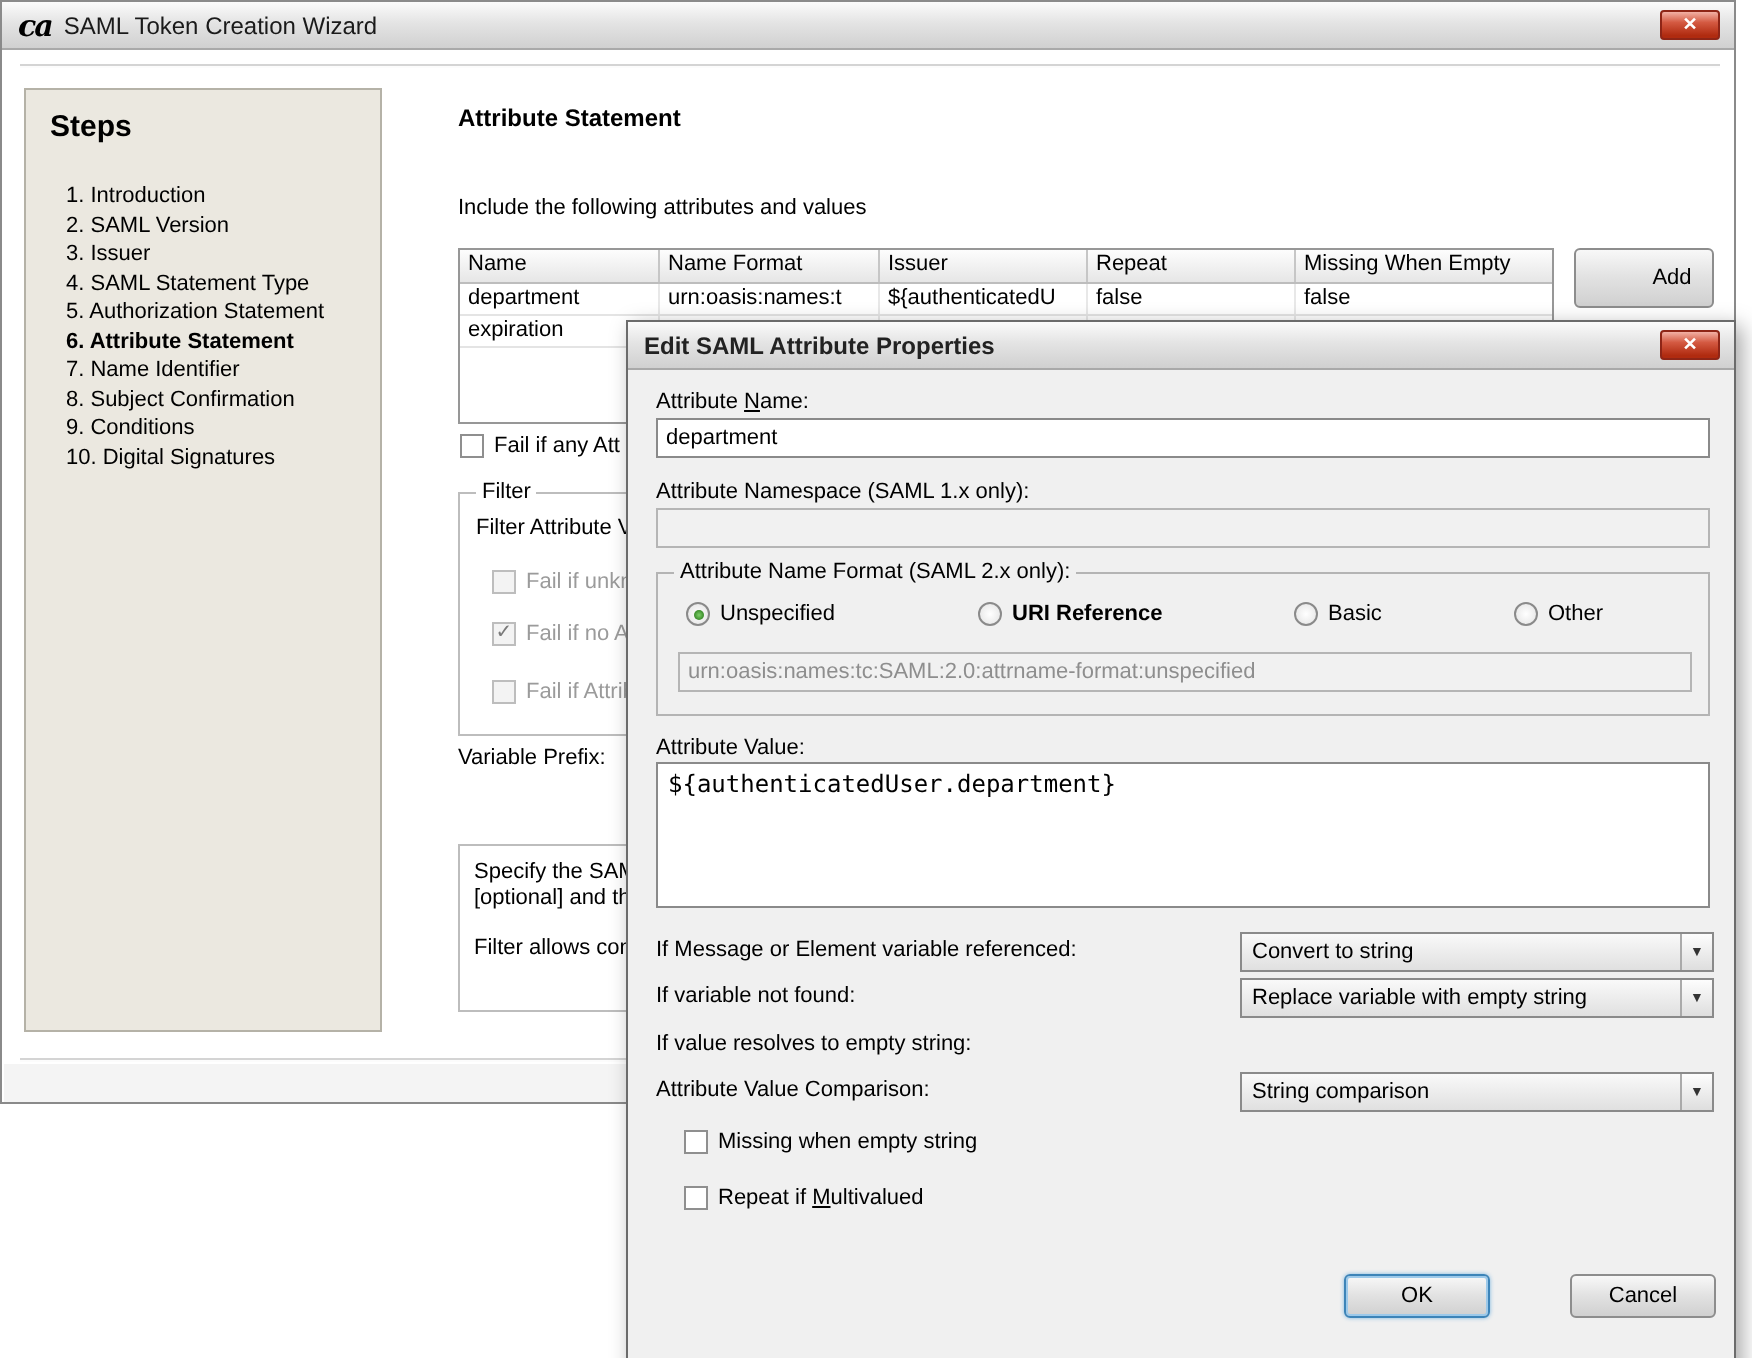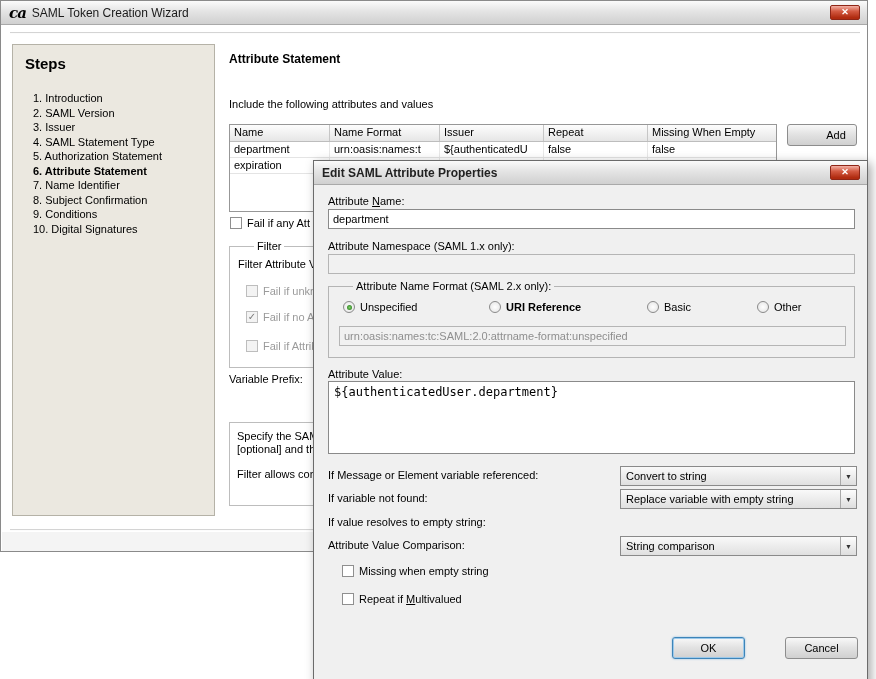--- a/index.html
+++ b/index.html
@@ -43,21 +43,21 @@
     position: absolute; top: 4px; right: 7px; width: 30px; height: 15px;
     background: linear-gradient(#f2b0a4, #d45a42 40%, #b02b10 90%);
     border: 1px solid #8e2516; border-radius: 2px;
     color: #fff; font-size: 9px; line-height: 13px; text-align: center; font-weight: bold;
     cursor: pointer;
   }
   .etch { position: absolute; height: 2px; border-top: 1px solid #d4d4d4; border-bottom: 1px solid #fcfcfc; }
 
   
   .steps-panel {
-    position: absolute; left: 11px; top: 43px; width: 203px; height: 472px;
+    position: absolute; left: 11px; top: 43px; width: 179px; height: 472px;
     background: #ebe8e0; border: 1px solid #b5b2a7;
   }
   .steps-title { position: absolute; left: 12px; top: 10px; font-size: 15px; font-weight: bold; }
   .steps-list { position: absolute; left: 20px; top: 46px; }
   .step-item { line-height: 14.5px; white-space: nowrap; }
   .step-item.active { font-weight: bold; }
 
   
   .h-attr { left: 228px; top: 51px; font-weight: bold; font-size: 12px; }
   .intro  { left: 228px; top: 97px; }
@@ -90,21 +90,21 @@
 
   .cb { position: absolute; display: flex; align-items: center; gap: 5px; white-space: nowrap; }
   .cb-box {
     width: 12px; height: 12px; background: #fff; border: 1px solid #8f8f8f;
     flex: 0 0 auto; font-size: 10px; line-height: 10px; text-align: center; color: #7a7a7a;
   }
   .cb.disabled .cb-box { background: #f3f3f3; border-color: #bdbdbd; }
   .cb.disabled .lbl { color: #9b9b9b; }
 
   .group { position: absolute; border: 1px solid #bdbdbd; }
-  .group-title { position: absolute; top: -7px; left: 24px; background: #fff; padding: 0 3px; white-space: nowrap; text-align: right; }
+  .group-title { position: absolute; top: -7px; left: 8px; background: #fff; padding: 0 3px; white-space: nowrap; text-align: right; }
   #dialog .group-title { background: #f0f0f0; }
 
   .green-dot {
     position: absolute; width: 12px; height: 12px; border-radius: 50%;
     background: radial-gradient(circle at 35% 30%, #c8f5a8, #49a81f 70%, #2f7d10);
     border: 1px solid #2c6e10;
   }
 
   
   .field-label { position: absolute; white-space: nowrap; }
@@ -189,21 +189,21 @@
     </div>
     <div class="t-row">
       <div class="t-cell c1">expiration</div>
       <div class="t-cell c2"></div>
       <div class="t-cell c3"></div>
       <div class="t-cell c4"></div>
       <div class="t-cell c5"></div>
     </div>
   </div>
 
-  <div class="btn" style="left:786px; top:123px; width:70px; height:22px;padding-left:28px;">
+  <div class="btn" style="left:786px; top:123px; width:70px; height:30px;padding-left:28px;">
     <span>Add</span>
   </div>
 
   <div class="cb" style="left:229px; top:216px;">
     <span class="cb-box"></span>
     <span class="lbl">Fail if any Att</span>
   </div>
 
   <div class="group" style="left:228px; top:245px; width:548px; height:122px;">
     <span class="group-title">Filter</span>

